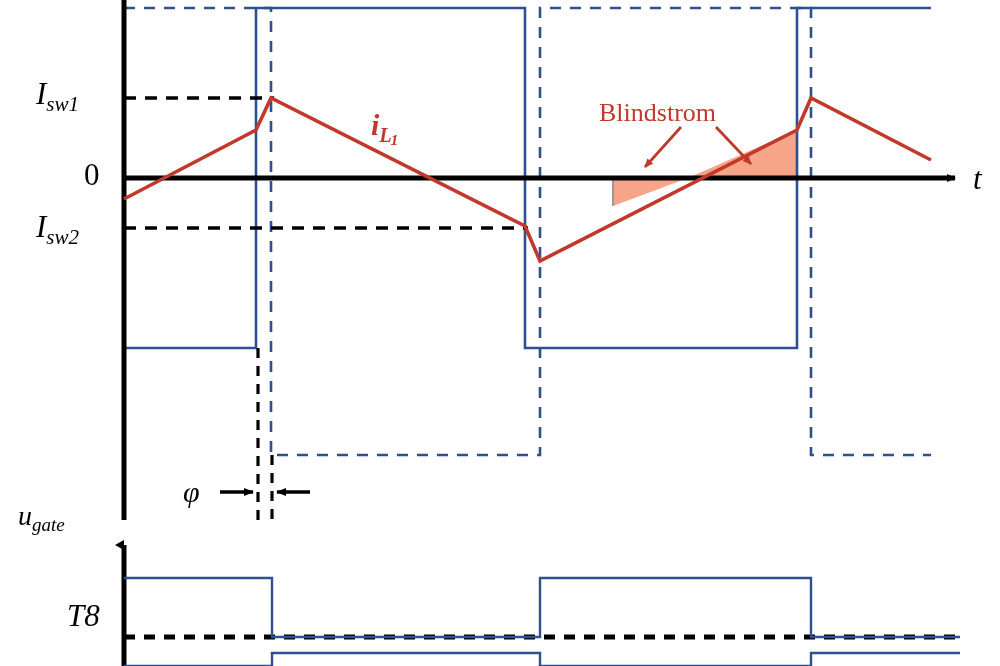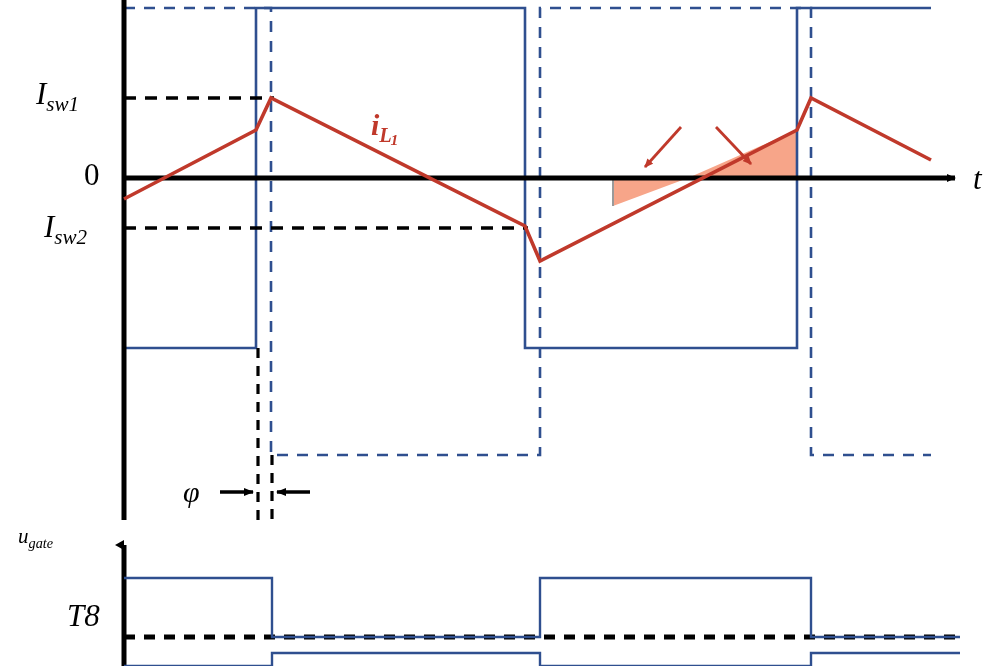--- a/index.html
+++ b/index.html
@@ -50,27 +50,27 @@
     margin-top: 45px;
   }
   .subsub {
     font-size: 0.52em;
     font-style: italic;
     position: relative;
     top: 0.62em;
     left: -0.08em;
   }
   #lbl-isw1 { left: 36px;  top: 78px;  font-size: 31px; }
-  #lbl-isw2 { left: 44px;  top: 211px; font-size: 31px; }
+  #lbl-isw2 { left: 36px;  top: 211px; font-size: 31px; }
   #lbl-zero { left: 84px;  top: 159px; font-size: 31px; }
   #lbl-taxis { left: 973px; top: 163px; font-size: 31px; }
   #lbl-il1  { left: 371px; top: 110px; font-size: 30px; font-weight: bold; }
   #lbl-blind{ left: 599px; top: 100px; font-size: 26px; }
   #lbl-phi  { left: 183px; top: 477px; font-size: 30px; }
-  #lbl-ugate{ left: 18px;  top: 526px; font-size: 21px; }
+  #lbl-ugate{ left: 18px;  top: 502px; font-size: 28px; }
   #lbl-t8   { left: 67px;  top: 600px; font-size: 31px; font-family: Liberation Serif, serif; }
 </style>
 </head>
 <body>
 
 <div id="stage">
 
   <svg id="plot" viewBox="0 0 1000 666" xmlns="http://www.w3.org/2000/svg">
 
     <defs>
@@ -158,20 +158,21 @@
   </div>
 
   <div class="lbl" id="lbl-zero">0</div>
 
   <div class="lbl math" id="lbl-taxis">t</div>
 
   <div class="lbl red" id="lbl-il1">
     <span class="math">i</span><span class="sub">L</span><span class="subsub">1</span>
   </div>
 
+  <div class="lbl red" id="lbl-blind">Blindstrom</div>
 
   <div class="lbl math" id="lbl-phi">φ</div>
 
   <div class="lbl" id="lbl-ugate">
     <span class="math">u</span><span class="sub">gate</span>
   </div>
 
   <div class="lbl math" id="lbl-t8">T8</div>
 
 </div>

